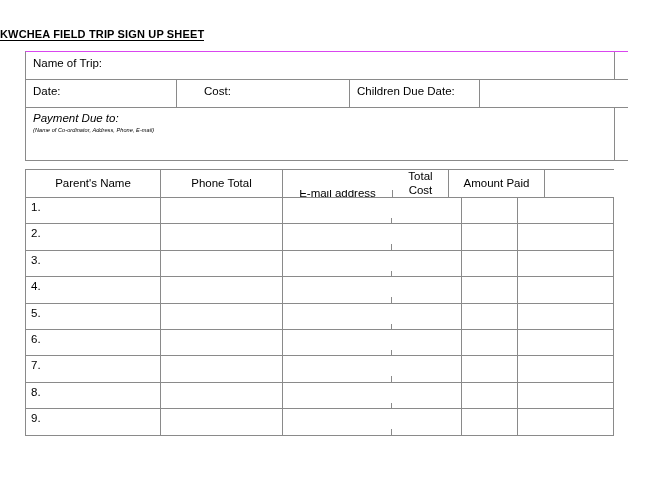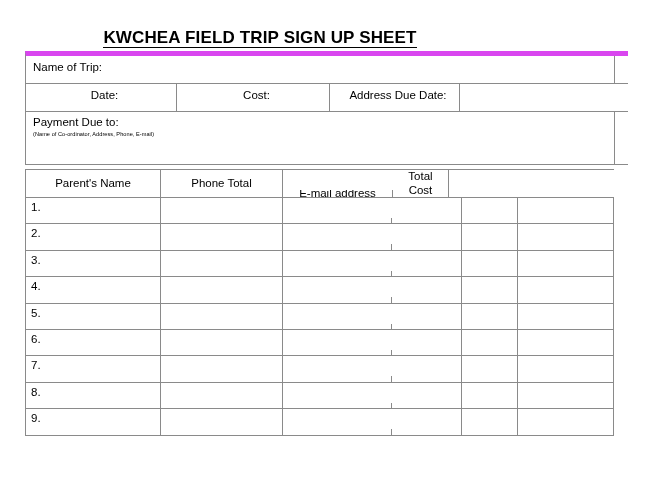--- a/index.html
+++ b/index.html
@@ -21,64 +21,64 @@
     height: 500px;
     box-sizing: border-box;
   }
 
   
   .title {
     position: absolute;
     left: 0;
     top: 28px;
     width: 520px;
-    text-align: center;
-    font-size: 17px;
+    text-align: left;
+    font-size: 11px;
     font-weight: bold;
     letter-spacing: 0.15px;
   }
   .title span {
     border-bottom: 1.4px solid #000;
     padding-bottom: 0px;
   }
 
   
   .form-block {
     position: absolute;
     left: 25px;
     top: 51px;
     width: 603px;
     border-left: 1px solid #8a8a8a;
-    border-top: 5px solid #d946ef;
+    border-top: 1px solid #d946ef;
     box-sizing: border-box;
   }
 
   .frow {
     display: flex;
     border-bottom: 1px solid #8a8a8a;
     box-sizing: border-box;
   }
   .fcell {
     border-right: 1px solid #8a8a8a;
     box-sizing: border-box;
     padding: 5px 0 0 7px;
     font-size: 11.5px;
     line-height: 1.15;
     overflow: hidden;
   }
 
   .row-trip { height: 28px; }
-  .row-date { height: 28px; text-align: center; }
-  .row-pay  { height: 53px; }
+  .row-date { height: 28px; }
+  .row-pay  { height: 53px; font-style: italic; }
 
   .c-trip { width: 589px; }
 
   .c-date { width: 151px; }
   .c-time { width: 155px; }
-  .c-cost { width: 153px; }
+  .c-cost { width: 153px; margin-left: 20px; }
   .c-due  { width: 130px; }
 
   .c-pay  { width: 589px; padding-top: 4px; }
 
   .pay-sub {
     font-size: 5.6px;
     line-height: 1.2;
     margin-top: 2px;
     letter-spacing: 0.05px;
   }
@@ -149,40 +149,41 @@
     </div>
 
     <div class="frow row-date">
       <div class="fcell c-date">
         <span>Date:</span>
       </div>
       <div class="fcell c-cost">
         <span>Cost:</span>
       </div>
       <div class="fcell c-due">
-        <span>Address Due Date:</span>
+        <span>Children Due Date:</span>
       </div>
     </div>
 
     <div class="frow row-pay">
       <div class="fcell c-pay">
         <div>Payment Due to:</div>
         <div class="pay-sub">(Name of Co-ordinator, Address, Phone, E-mail)</div>
       </div>
     </div>
 
   </div>
 
   <div class="grid">
 
     <div class="grow ghead">
       <div class="gcell col-name">Parent's Name</div>
       <div class="gcell col-phone">Phone Total</div>
       <div class="gcell col-email">E-mail address</div>
       <div class="gcell col-total">Total Cost</div>
+      <div class="gcell col-paid">Amount Paid</div>
     </div>
 
     <div class="grow gdata">
       <div class="gcell col-name"><span class="idx">1.</span></div>
       <div class="gcell col-phone"></div>
       <div class="gcell col-email"></div>
       <div class="gcell col-num"></div>
       <div class="gcell col-total"></div>
       <div class="gcell col-paid"></div>
     </div>

